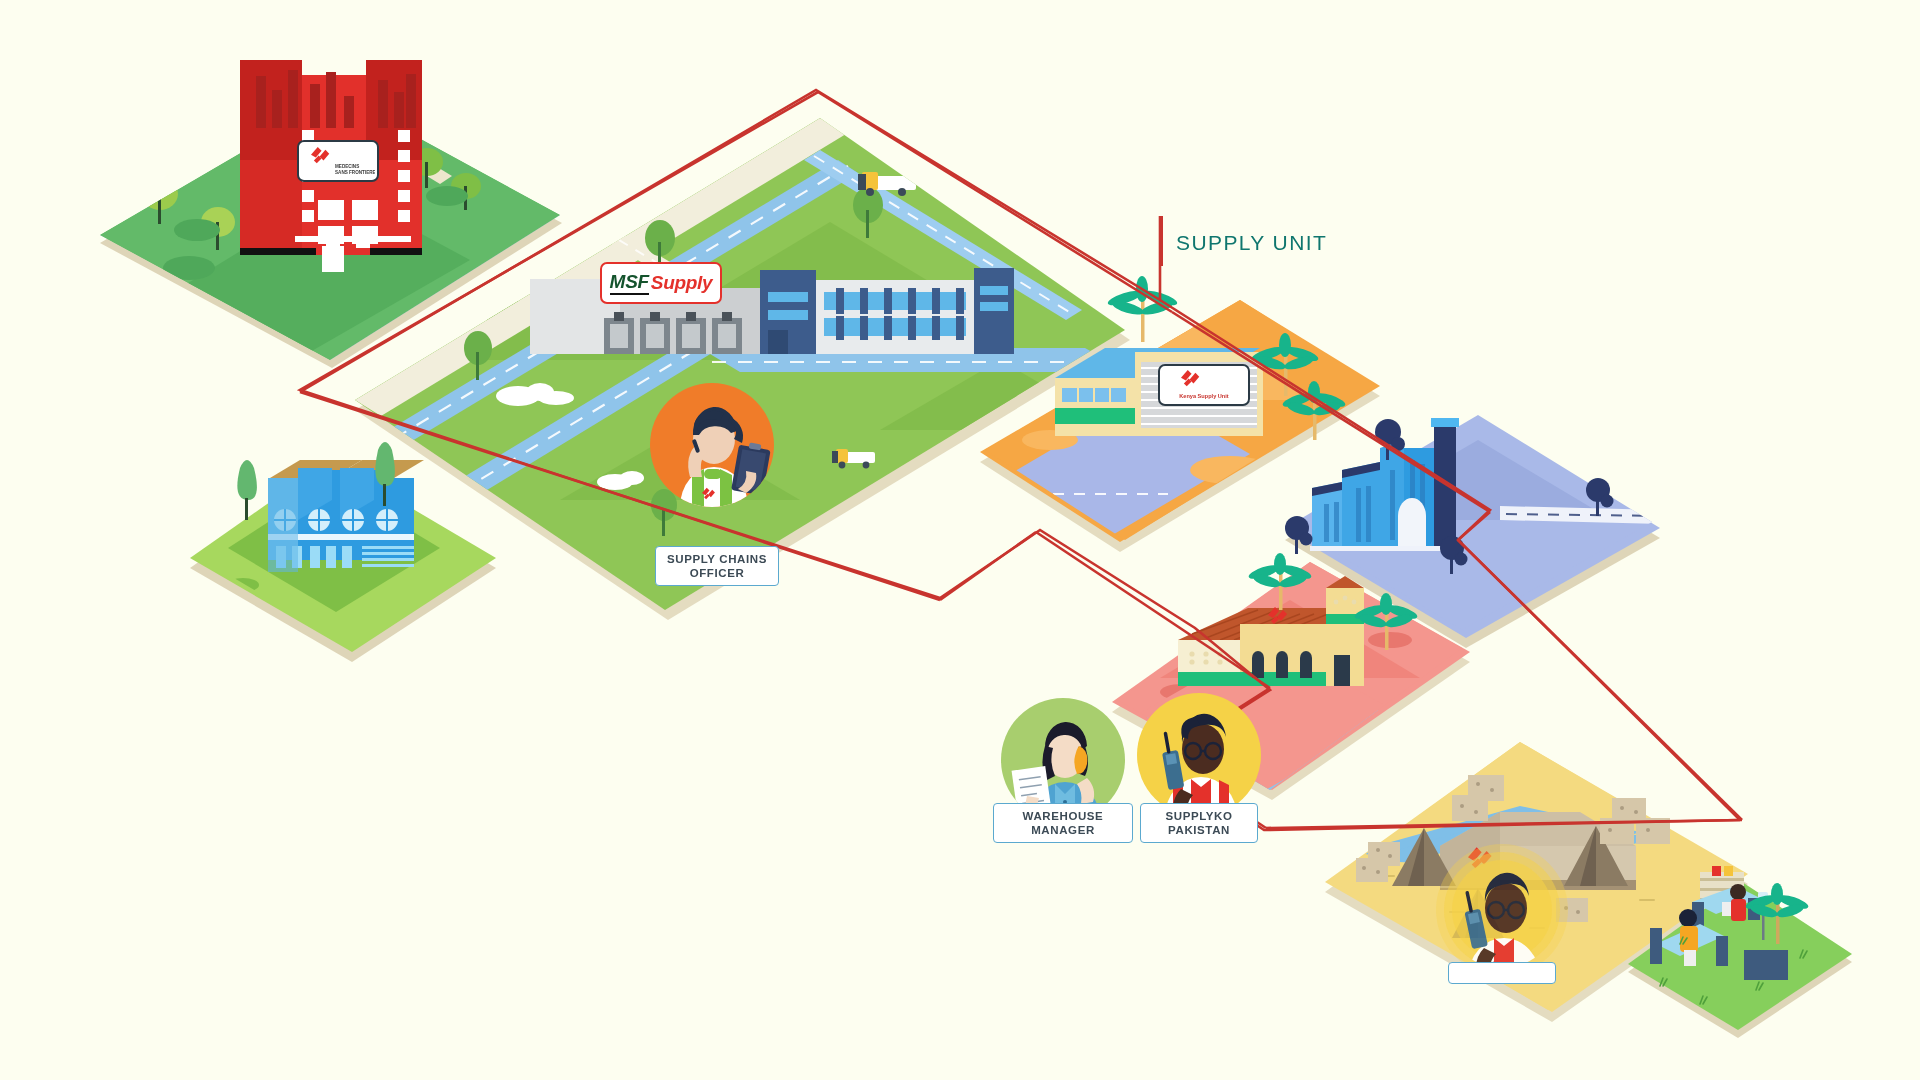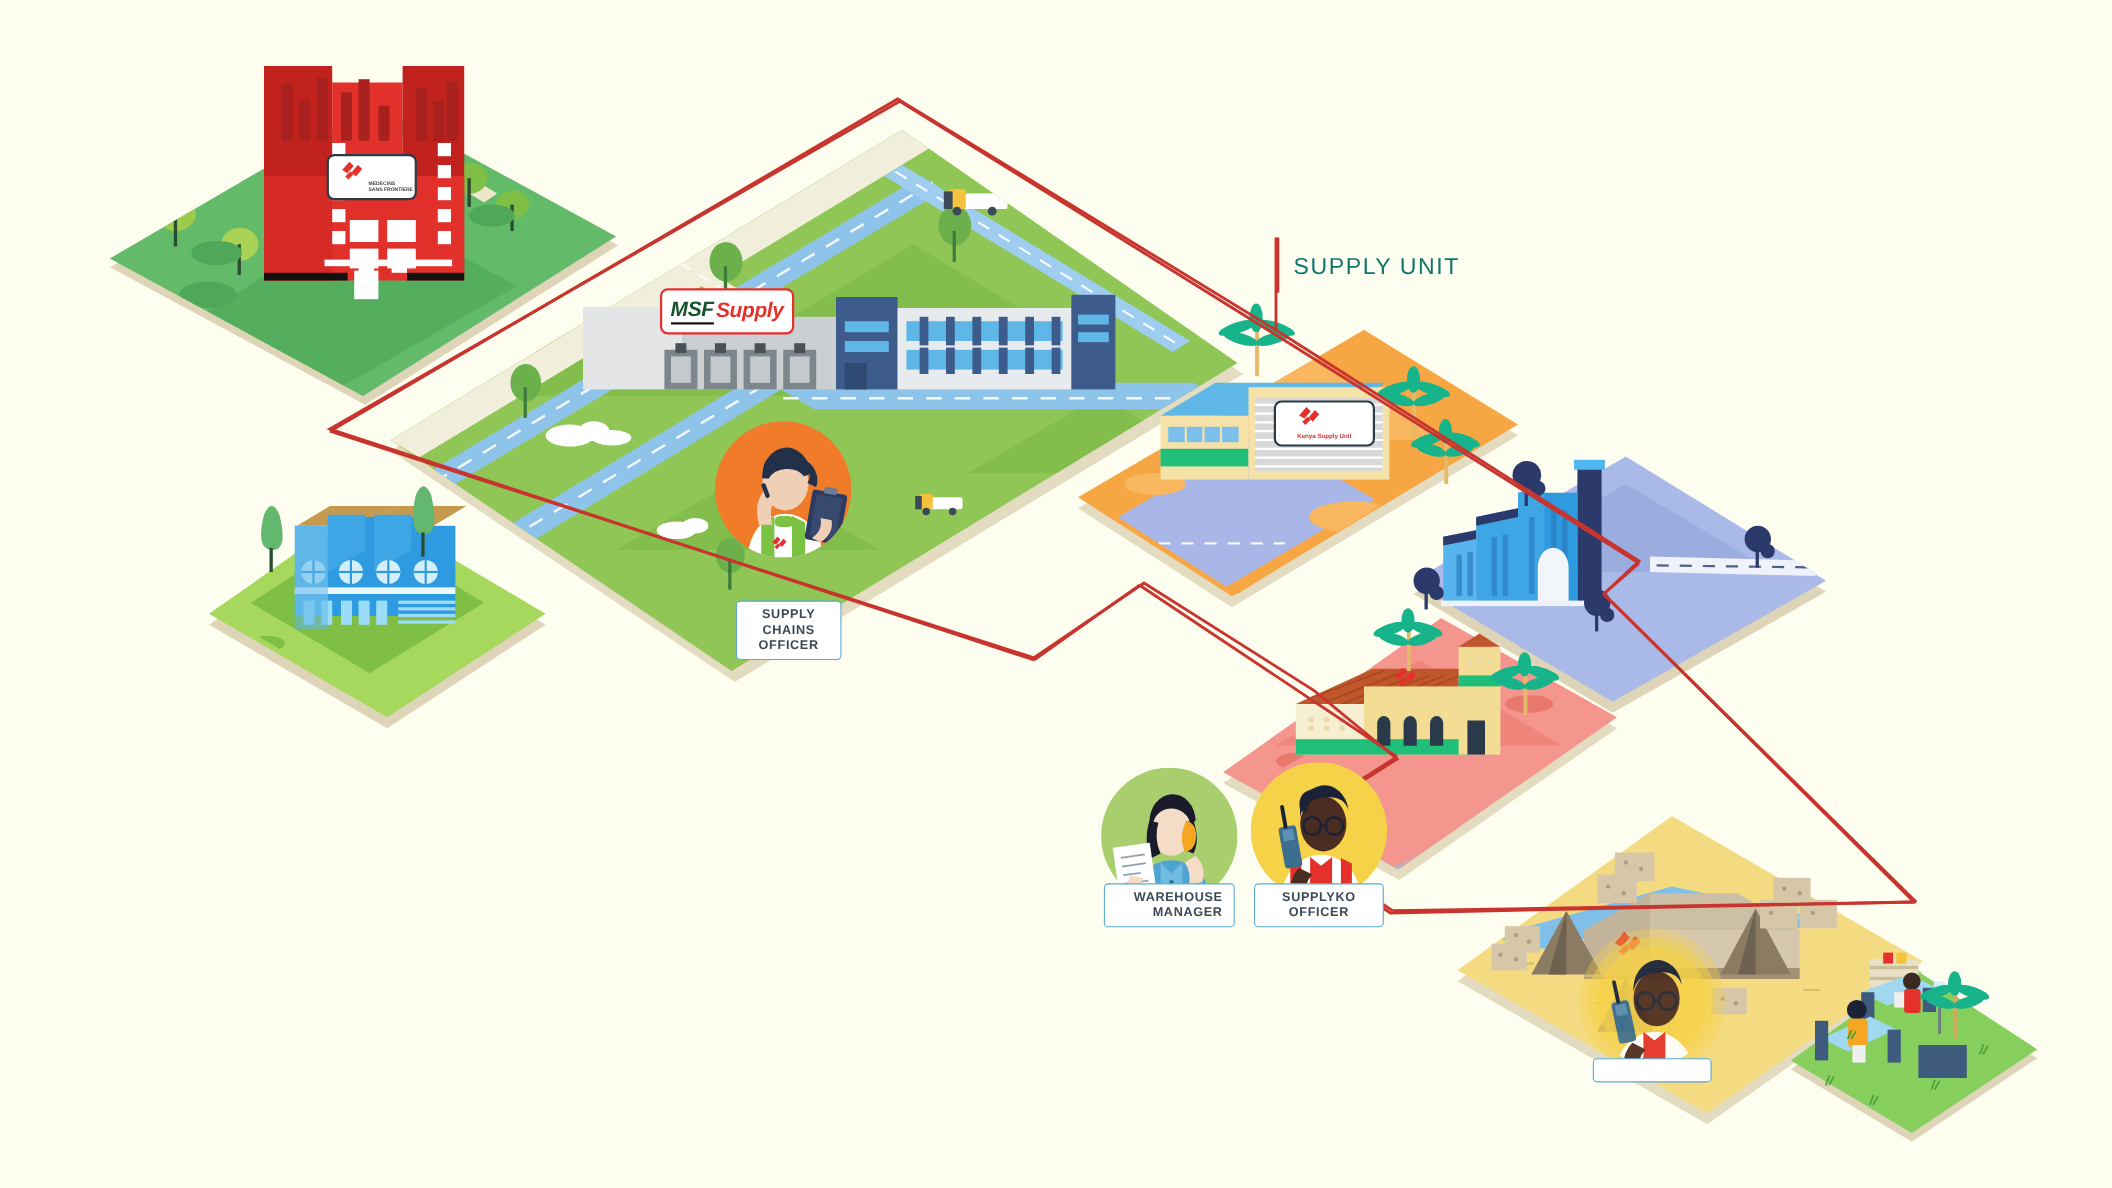--- a/index.html
+++ b/index.html
@@ -811,21 +811,21 @@
       </g>
       <path d="M96,110 q12,-8 10,-20 l-10,-2 q2,12 -8,18 Z" fill="#EFD0B7"></path>
 
       <g transform="translate(52,104) scale(0.34)">
         <path d="M0,18 L14,2 L22,10 L10,24 Z" fill="#E4312B"></path>
         <path d="M18,22 L30,8 L38,16 L26,30 Z" fill="#E4312B"></path>
         <path d="M6,30 L16,20 L22,26 L12,36 Z" fill="#E4312B"></path>
       </g>
     </g>
   </svg>
-  <div class="chip" style="left:717px;top:546px;width:96px;transform:translateX(-50%);">SUPPLY CHAINS
+  <div class="chip" style="left:717px;top:546px;width:124px;transform:translateX(-50%);">SUPPLY CHAINS
 OFFICER</div>
 
   <svg style="position:absolute;left:1001px;top:698px;width:124px;height:124px;" viewBox="0 0 124 124">
     <defs>
         <clipPath id="avB">
           <circle cx="62" cy="62" r="62"></circle>
         </clipPath>
       </defs>
     <circle cx="62" cy="62" r="62" fill="#A8CE6E"></circle>
     <g clip-path="url(#avB)">
@@ -851,21 +851,21 @@
         </g>
       </g>
       <path d="M30,118 q-8,-8 -4,-20 l12,2 q-4,10 2,18 Z" fill="#F4DCC6"></path>
       <g fill="#2B6E96">
           <circle cx="64" cy="104" r="2"></circle>
           <circle cx="64" cy="112" r="2"></circle>
           <circle cx="64" cy="120" r="2"></circle>
         </g>
     </g>
   </svg>
-  <div class="chip" style="left:1063px;top:803px;width:119px;transform:translateX(-50%);text-align:right;">WAREHOUSE
+  <div class="chip" style="left:1063px;top:803px;width:140px;transform:translateX(-50%);">WAREHOUSE
 MANAGER</div>
 
   <svg style="position:absolute;left:1137px;top:693px;width:124px;height:124px;" viewBox="0 0 124 124">
     <defs>
         <clipPath id="avC">
           <circle cx="62" cy="62" r="62"></circle>
         </clipPath>
       </defs>
     <circle cx="62" cy="62" r="62" fill="#F5D247"></circle>
     <g clip-path="url(#avC)">
@@ -890,21 +890,21 @@
       </g>
       <path d="M44,96 q-10,10 -8,28 l14,0 q-2,-14 6,-22 Z" fill="#4B2C20"></path>
       <g transform="translate(52,106) scale(0.32)">
         <path d="M0,18 L14,2 L22,10 L10,24 Z" fill="#E4312B"></path>
         <path d="M18,22 L30,8 L38,16 L26,30 Z" fill="#E4312B"></path>
         <path d="M6,30 L16,20 L22,26 L12,36 Z" fill="#E4312B"></path>
       </g>
     </g>
   </svg>
   <div class="chip" style="left:1199px;top:803px;width:118px;transform:translateX(-50%);">SUPPLYKO
-OFFICER</div>
+PAKISTAN</div>
 
   <svg style="position:absolute;left:1434px;top:842px;width:136px;height:136px;opacity:.92;" viewBox="0 0 136 136">
     <defs>
         <clipPath id="avD">
           <circle cx="68" cy="68" r="58"></circle>
         </clipPath>
       </defs>
     <circle cx="68" cy="68" r="66" fill="#F5D247" opacity=".35"></circle>
     <circle cx="68" cy="68" r="58" fill="#F5D247" opacity=".55"></circle>
     <circle cx="68" cy="68" r="50" fill="#F5D247" opacity=".75"></circle>

